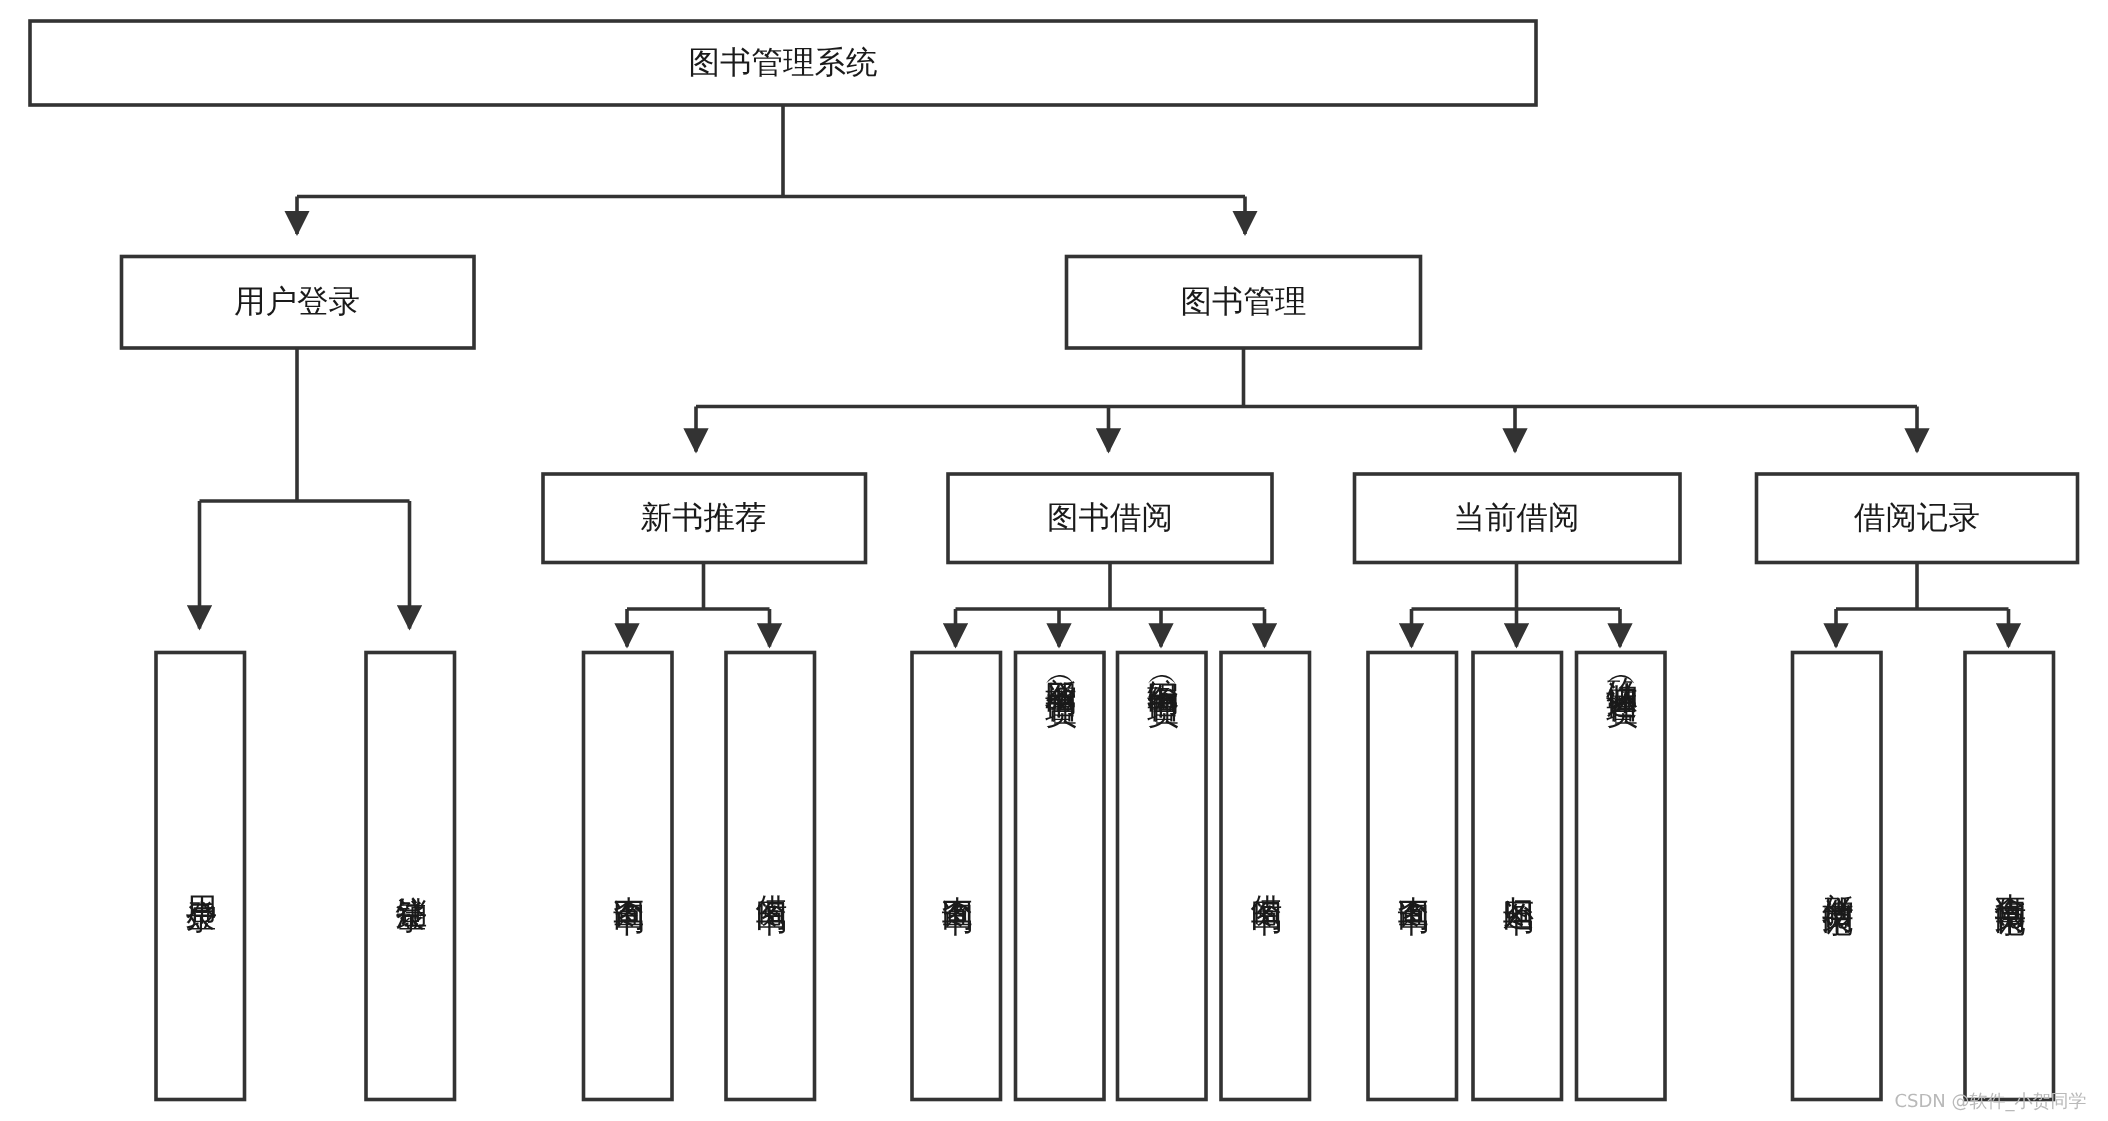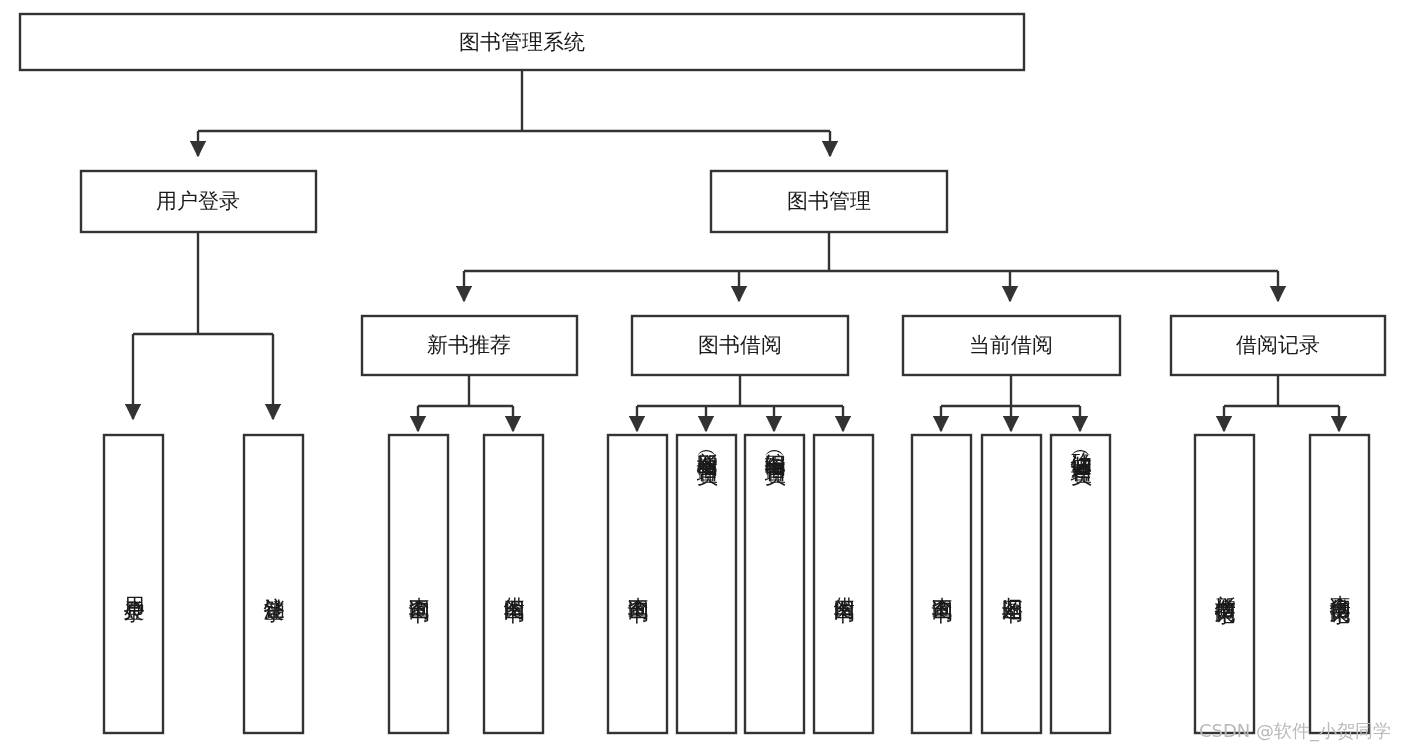--- a/index.html
+++ b/index.html
@@ -64,21 +64,21 @@
     line-height: 1.12;
     letter-spacing: 2px;
     white-space: nowrap;
     text-align: center;
   }
   .watermark {
     position: absolute;
     right: 14px;
     bottom: 4px;
     font-family: "DejaVu Sans", "Liberation Sans", sans-serif;
-    font-size: 18px;
+    font-size: 12px;
     color: #b9b9b9;
     white-space: nowrap;
     user-select: none;
   }
 </style>
 </head>
 <body>
 
 <div id="diagram-root">
 

